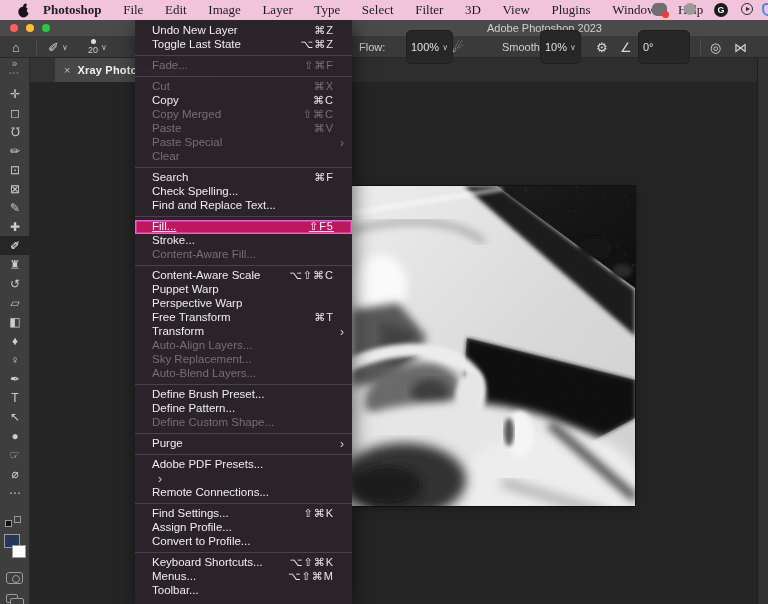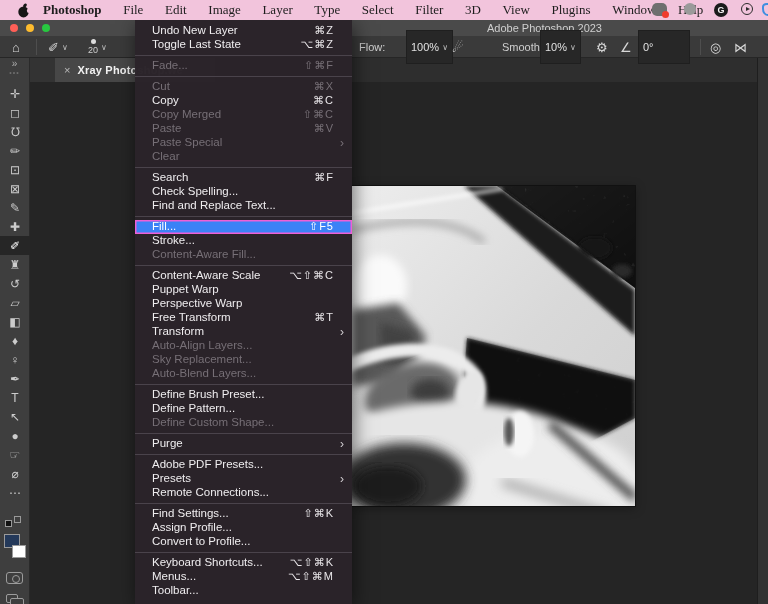--- a/index.html
+++ b/index.html
@@ -35,21 +35,21 @@
   .tl.red{ left:10px; } .tl.yellow{ left:26px; } .tl.green{ left:42px; }
   .win-title { position:absolute; left:487px; top:2px; font-size:11px; color:#cfcfcf; }
 
   
   .optionsbar { position:absolute; left:0; top:36px; width:768px; height:22px; background:#3a3a3a;
     border-bottom:1px solid #262626; color:#cfcfcf; font-size:11px; z-index:5; }
   .ob { position:absolute; top:0; height:22px; display:flex; align-items:center; }
   .ob-icon { color:#d8d8d8; font-size:13px; }
   .ob-sep { position:absolute; top:3px; width:1px; height:16px; background:#4e4e4e; }
   .ob-chev { font-size:8px; color:#bdbdbd; margin-left:3px; }
-  .ob-box { background:#272727; border:1px solid #1f1f1f; border-radius:0; height:16px;
+  .ob-box { background:#272727; border:1px solid #1f1f1f; border-radius:5px; height:16px;
     display:flex; align-items:center; padding:16px 4px; color:#e0e0e0; }
   .brushsize { display:flex; flex-direction:column; align-items:center; line-height:9px; }
   .brushsize .dot { width:5px; height:5px; border-radius:50%; background:#dcdcdc; margin-bottom:2px; }
   .brushsize .num { font-size:9px; color:#cfcfcf; }
 
   
   .toolbar { position:absolute; left:0; top:58px; width:30px; height:546px; background:#3e3e3e;
     border-right:1px solid #2a2a2a; z-index:6; }
   .tb-collapse { color:#b0b0b0; font-size:10px; text-align:center; height:12px; line-height:12px; }
   .tb-grab { color:#6e6e6e; font-size:7px; text-align:center; height:10px; line-height:6px; letter-spacing:1px; }
@@ -88,21 +88,21 @@
   .edit-menu { position:absolute; left:135px; top:20px; width:217px; height:584px; z-index:30;
     background:rgba(43,36,42,0.985); box-shadow:2px 4px 18px rgba(0,0,0,.55); overflow:hidden;
     padding-top:4px; }
   .menu-row { height:14px; display:flex; align-items:flex-start; padding:0 8px 0 17px;
     font-size:11.5px; color:#efedef; }
   .menu-row .mi-label { flex:1; white-space:nowrap; }
   .menu-row .mi-shortcut { letter-spacing:1px; font-size:11px; color:#e9e6e9; }
   .menu-row .mi-sub { color:#cfcccf; font-size:12px; margin-left:6px; }
   .menu-row.disabled, .menu-row.disabled .mi-shortcut, .menu-row.disabled .mi-sub { color:#766f76; }
   .menu-row.separator { height:1px; background:#4a434b; margin:3px 0; padding:0; }
-  .menu-row.highlighted { background:#3b82f6; box-shadow:inset 0 0 0 1.5px #ee5fd6; color:#ffffff; }
+  .menu-row.highlighted { background:#be185d; box-shadow:inset 0 0 0 1.5px #ee5fd6; color:#ffffff;text-decoration:underline; }
   .menu-row.highlighted .mi-shortcut { color:#ffffff; }
 </style>
 </head>
 <body>
 
 <div class="stage">
 
   <div class="menubar">
     <span class="apple">
       <svg width="13" height="15" viewBox="0 0 14 16">
@@ -605,21 +605,20 @@
         
       </div>
 
       <div class="menu-row item enabled">
         <span class="mi-label">Adobe PDF Presets...</span>
         <span class="mi-shortcut"></span>
         <span class="mi-sub" style="visibility: hidden;">›</span>
       </div>
 
       <div class="menu-row item enabled">
-        <span class="mi-label">Presets</span>
         <span class="mi-shortcut"></span>
         <span class="mi-sub">›</span>
       </div>
 
       <div class="menu-row item enabled">
         <span class="mi-label">Remote Connections...</span>
         <span class="mi-shortcut"></span>
         <span class="mi-sub" style="visibility: hidden;">›</span>
       </div>
 

